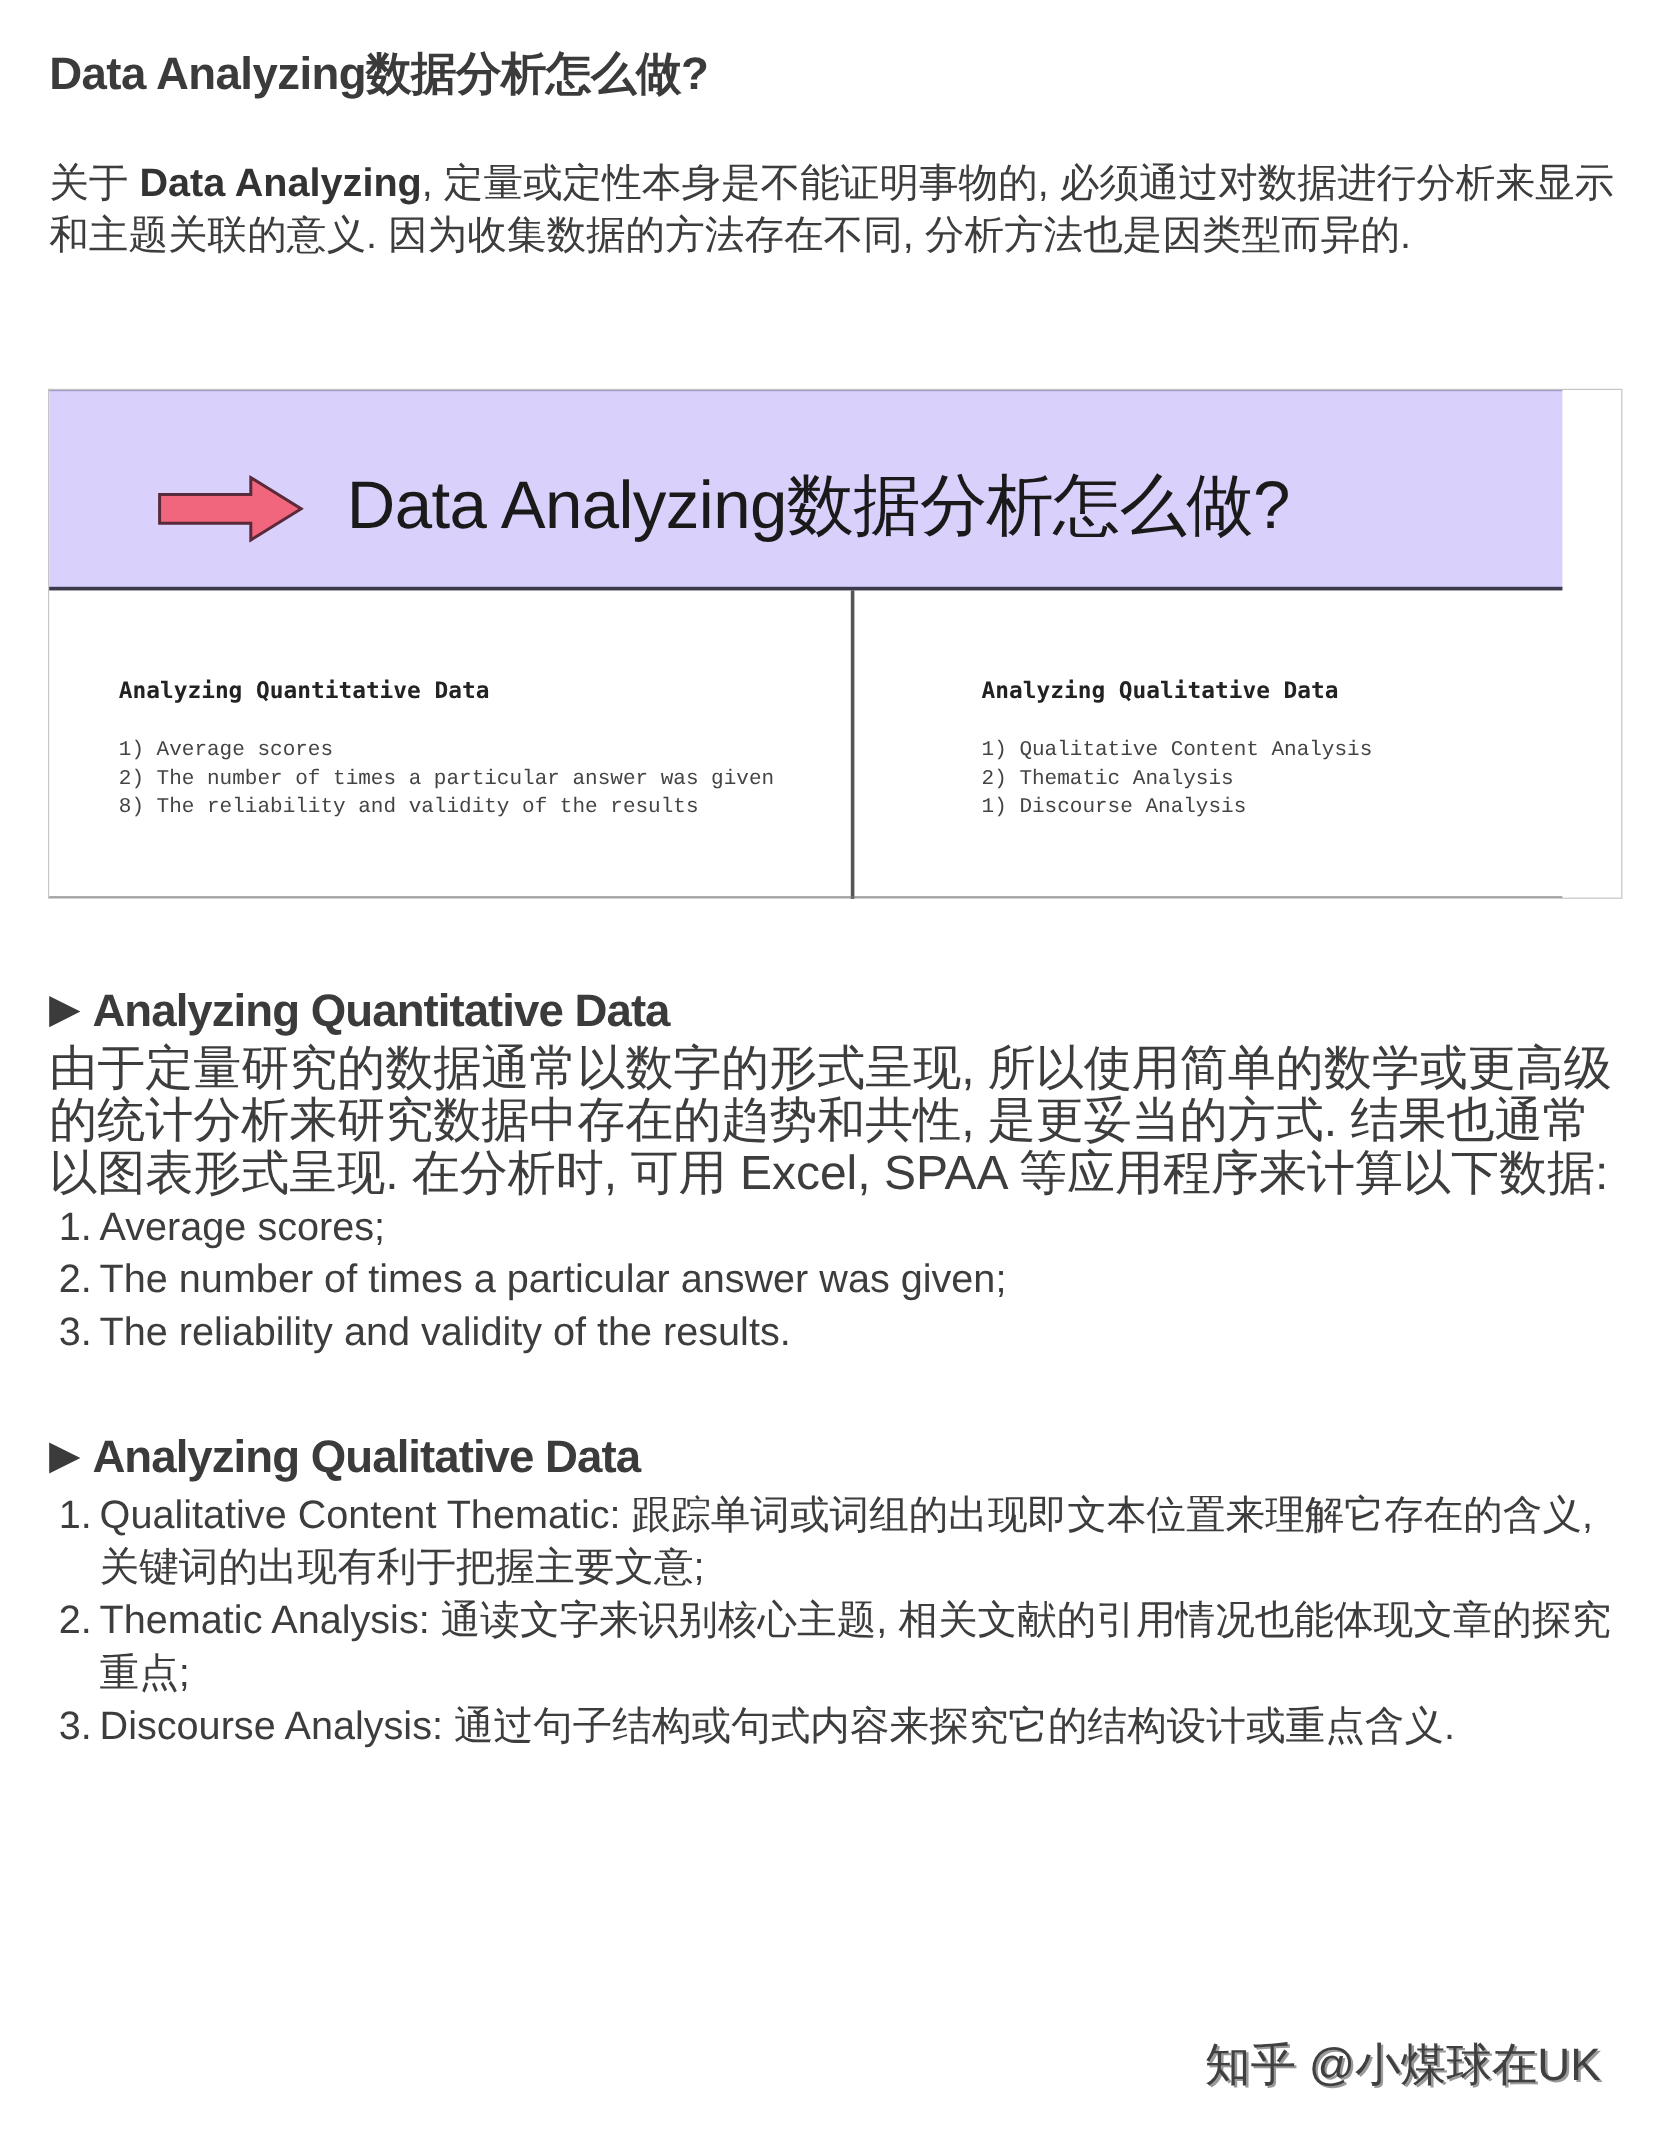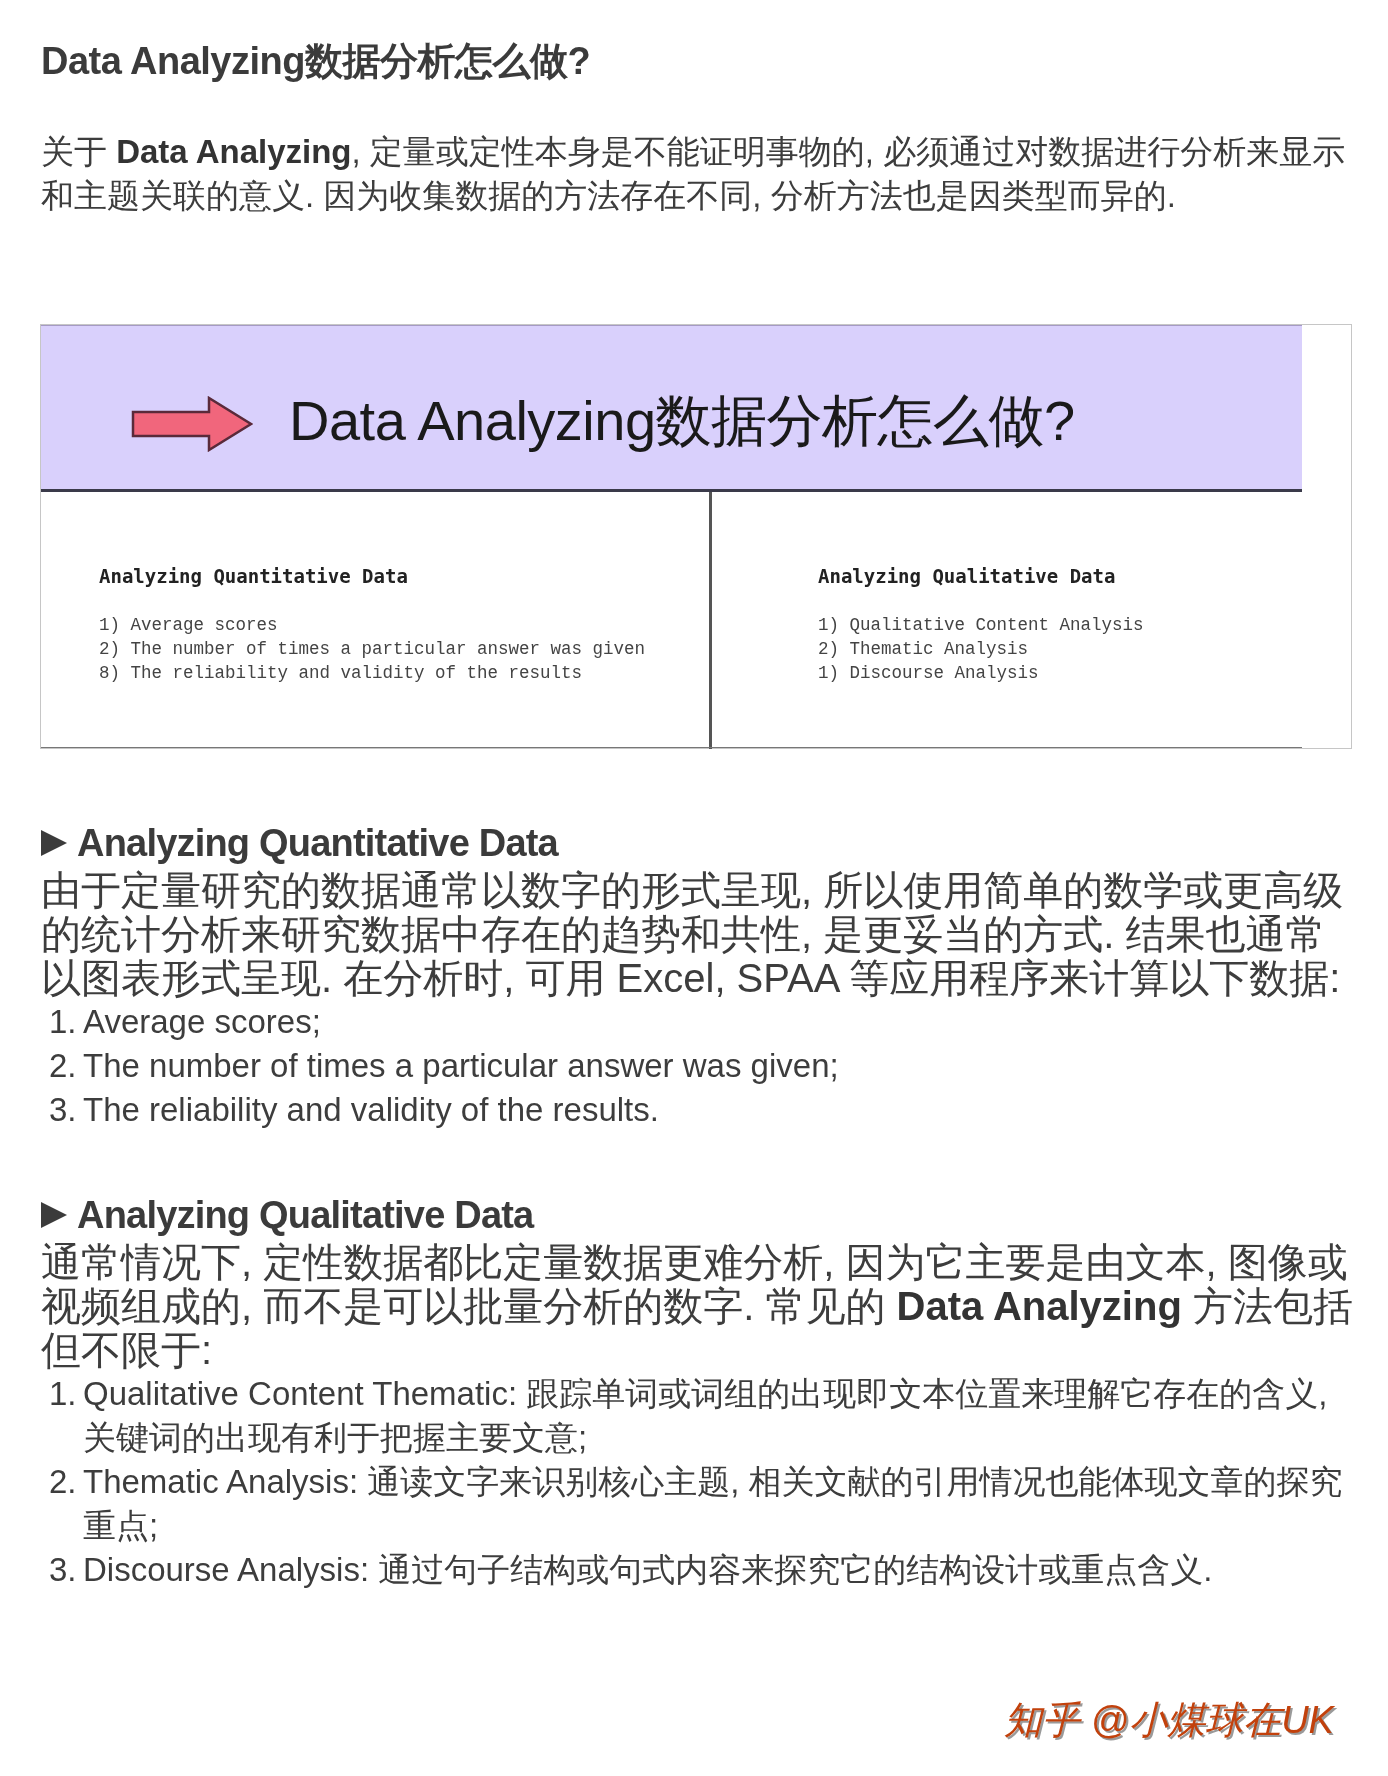--- a/index.html
+++ b/index.html
@@ -151,24 +151,23 @@
       flex: 0 0 42px;
       padding-left: 8px;
     }
     .list .txt { flex: 1; }
 
     .watermark {
       position: absolute;
       left: 1004px;
       top: 1695px;
       font-size: 38px;
-      color: #c2410c;
+      color: #404040;
       text-shadow: 2px 2px 0 #9a9a9a;
       white-space: nowrap;
-      font-style: italic;
     }
   </style>
 </head>
 <body>
 
 <h1 class="page-title">Data Analyzing数据分析怎么做?</h1>
 
 <p class="intro"><span>关于 </span><b>Data Analyzing</b><span>, 定量或定性本身是不能证明事物的, 必须通过对数据进行分析来显示和主题关联的意义. 因为收集数据的方法存在不同, 分析方法也是因类型而异的.</span></p>
 
 <div class="slide">
@@ -216,21 +215,20 @@
         <span class="txt">The reliability and validity of the results.</span>
       </li>
   </ul>
 </section>
 
 <section class="section" style="top: 1190px;">
   <h2 class="section-heading">
     <span class="triangle-icon"></span>
     <span>Analyzing Qualitative Data</span>
   </h2>
-  <p class="section-body"><span>通常情况下, 定性数据都比定量数据更难分析, 因为它主要是由文本, 图像或视频组成的, 而不是可以批量分析的数字. 常见的 </span><b>Data Analyzing</b><span> 方法包括但不限于:</span></p>
   <ul class="list">
     <li>
         <span class="num">1.</span>
         <span class="txt">Qualitative Content Thematic: 跟踪单词或词组的出现即文本位置来理解它存在的含义, 关键词的出现有利于把握主要文意;</span>
       </li>
     <li>
         <span class="num">2.</span>
         <span class="txt">Thematic Analysis: 通读文字来识别核心主题, 相关文献的引用情况也能体现文章的探究重点;</span>
       </li>
     <li>

